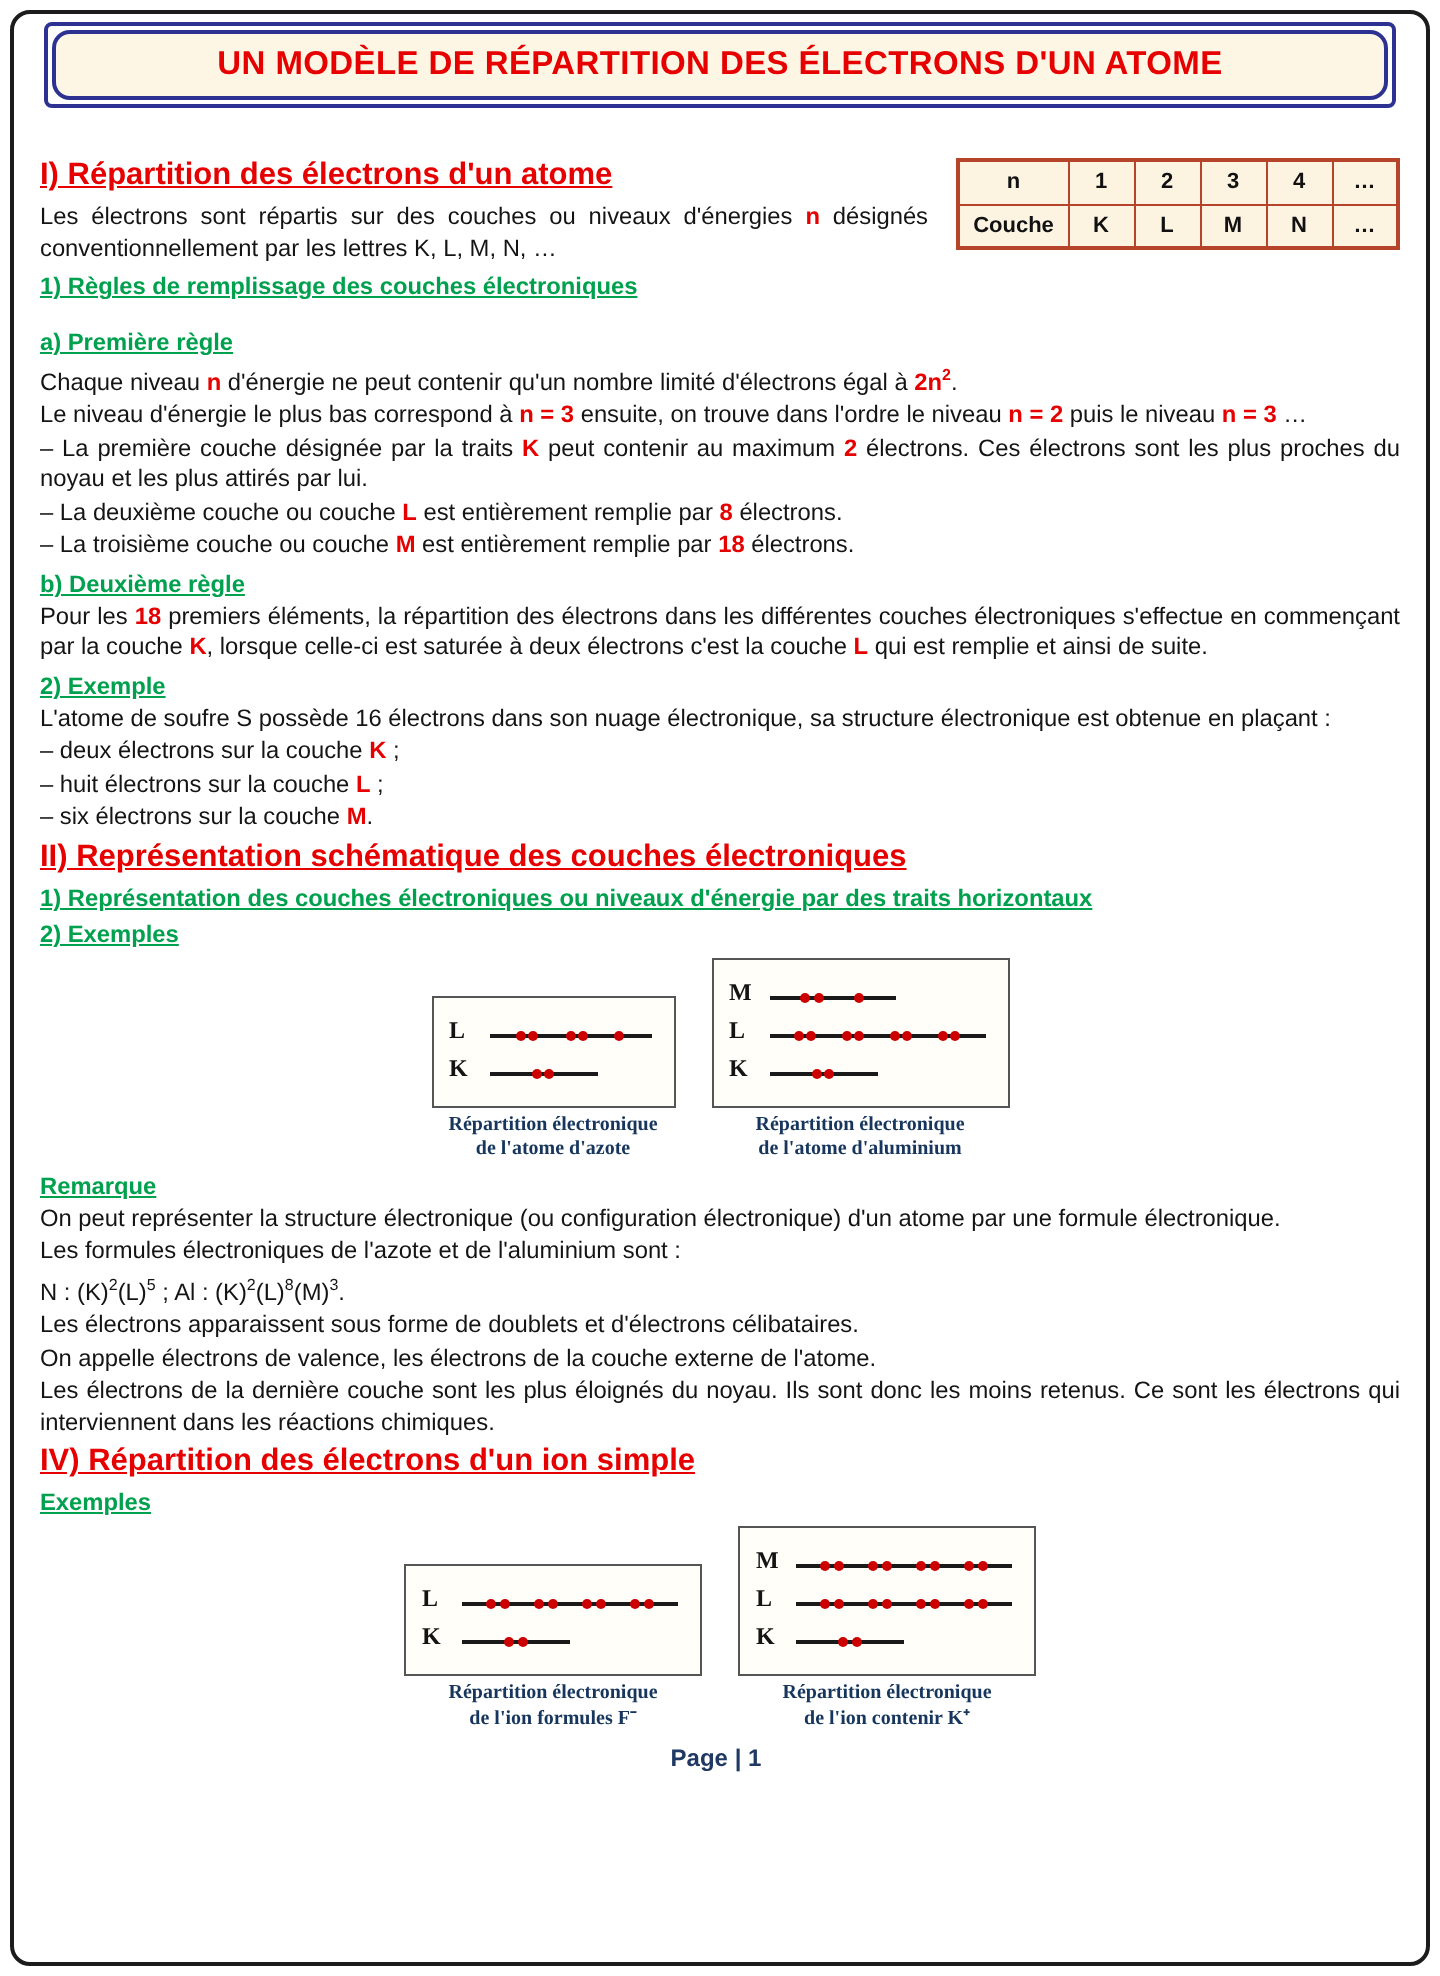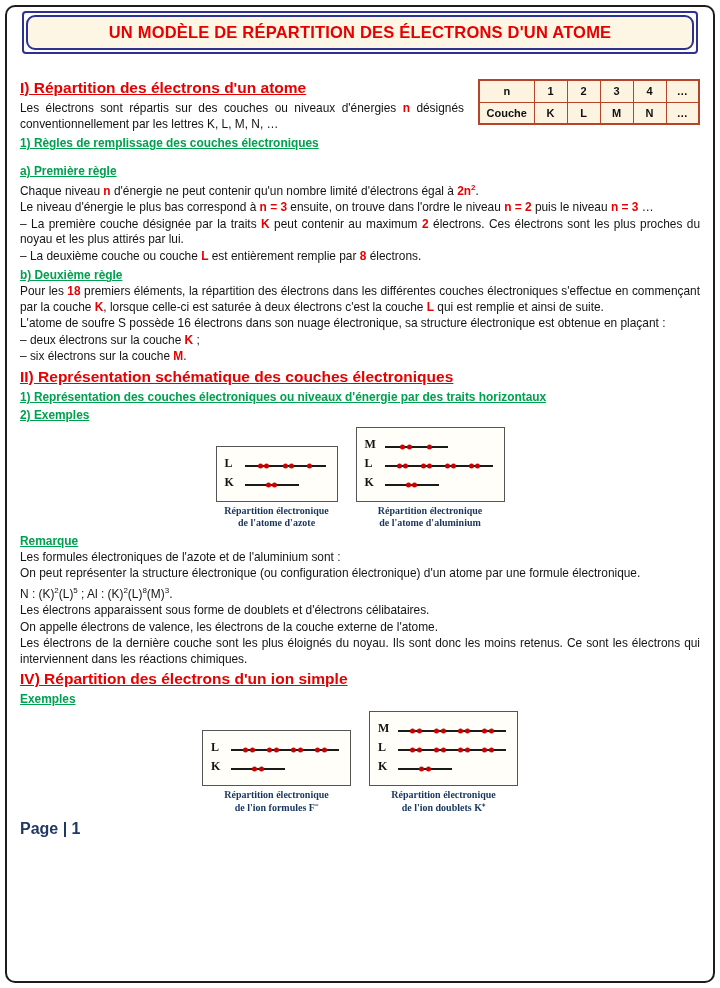--- a/index.html
+++ b/index.html
@@ -31,21 +31,21 @@
   .figures { display:flex; justify-content:center; align-items:flex-end; gap:18px; margin:5px 0 3px; }
   .fig { display:flex; flex-direction:column; align-items:center; }
   .shellbox { border:1.2px solid #555; background:#fffef9; padding:5px 11px 7px 8px; }
   .shell-row { display:flex; align-items:center; gap:7px; margin:4px 0; }
   .shell-label { font-family:"Liberation Serif",serif; font-weight:bold; font-size:12px; width:13px; }
   .shell-line { height:7px; border-bottom:2px solid #1a1a1a; display:flex; justify-content:space-evenly; align-items:flex-end; }
   .e-group { display:flex; gap:1.5px; transform:translateY(3.5px); }
   .e-dot { width:5px; height:5px; border-radius:50%; background:#cc0000; }
   .cap { margin-top:3px; text-align:center; font-family:"Liberation Serif",serif; font-weight:bold; font-size:10px; color:#17365d; line-height:12.5px; }
 
-  .pagenum { text-align:left; font-weight:bold; font-size:16px; color:#1f3864; margin:6px 4px 0 0; }
+  .pagenum { text-align:center; font-weight:bold; font-size:12px; color:#1f3864; margin:6px 4px 0 0; }
 </style>
 </head>
 <body>
 
 <div class="page-border"></div>
 
 <div class="content">
 
   <div class="title-outer">
     <div class="title-inner">
@@ -79,26 +79,29 @@
         </tr>
       </tbody>
     </table>
   </div>
 
   <h3 class="sub">a) Première règle</h3>
   <p class="body j"><span>Chaque niveau </span><span class="em-red">n</span><span> d'énergie ne peut contenir qu'un nombre limité d'électrons égal à </span><span class="em-red">2n</span><sup class="em-red">2</sup><span>.</span></p>
   <p class="body j"><span>Le niveau d'énergie le plus bas correspond à </span><span class="em-red">n = 3</span><span> ensuite, on trouve dans l'ordre le niveau </span><span class="em-red">n = 2</span><span> puis le niveau </span><span class="em-red">n = 3</span><span> …</span></p>
   <p class="body j"><span>– La première couche désignée par la traits </span><span class="em-red">K</span><span> peut contenir au maximum </span><span class="em-red">2</span><span> électrons. Ces électrons sont les plus proches du noyau et les plus attirés par lui.</span></p>
   <p class="body j"><span>– La deuxième couche ou couche </span><span class="em-red">L</span><span> est entièrement remplie par </span><span class="em-red">8</span><span> électrons.</span></p>
+  <p class="body j"><span>– La troisième couche ou couche </span><span class="em-red">M</span><span> est entièrement remplie par </span><span class="em-red">18</span><span> électrons.</span></p>
 
   <h3 class="sub">b) Deuxième règle</h3>
   <p class="body j"><span>Pour les </span><span class="em-red">18</span><span> premiers éléments, la répartition des électrons dans les différentes couches électroniques s'effectue en commençant par la couche </span><span class="em-red">K</span><span>, lorsque celle-ci est saturée à deux électrons c'est la couche </span><span class="em-red">L</span><span> qui est remplie et ainsi de suite.</span></p>
 
+  <h3 class="sub">2) Exemple</h3>
   <p class="body j">L'atome de soufre S possède 16 électrons dans son nuage électronique, sa structure électronique est obtenue en plaçant :</p>
   <p class="body j"><span>– deux électrons sur la couche </span><span class="em-red">K</span><span> ;</span></p>
+  <p class="body j"><span>– huit électrons sur la couche </span><span class="em-red">L</span><span> ;</span></p>
   <p class="body j"><span>– six électrons sur la couche </span><span class="em-red">M</span><span>.</span></p>
 
   <h1 class="sec">II) Représentation schématique des couches électroniques</h1>
   <h3 class="sub">1) Représentation des couches électroniques ou niveaux d'énergie par des traits horizontaux</h3>
   <h3 class="sub">2) Exemples</h3>
 
   <div class="figures">
     <figure class="fig">
       <div class="shellbox">
           <div class="shell-row">
@@ -178,22 +181,22 @@
           </div>
         </div>
       <figcaption class="cap">
         <div>Répartition électronique</div>
         <div>de l'atome d'aluminium</div>
       </figcaption>
     </figure>
   </div>
 
   <h3 class="sub">Remarque</h3>
+  <p class="body j">On peut représenter la structure électronique (ou configuration électronique) d'un atome par une formule électronique.</p>
   <p class="body">Les formules électroniques de l'azote et de l'aluminium sont :</p>
-  <p class="body j">On peut représenter la structure électronique (ou configuration électronique) d'un atome par une formule électronique.</p>
   <p class="body"><span>N : (K)</span><sup>2</sup><span>(L)</span><sup>5</sup><span> ; Al : (K)</span><sup>2</sup><span>(L)</span><sup>8</sup><span>(M)</span><sup>3</sup><span>.</span></p>
 
   <p class="body">Les électrons apparaissent sous forme de doublets et d'électrons célibataires.</p>
   <p class="body">On appelle électrons de valence, les électrons de la couche externe de l'atome.</p>
   <p class="body j">Les électrons de la dernière couche sont les plus éloignés du noyau. Ils sont donc les moins retenus. Ce sont les électrons qui interviennent dans les réactions chimiques.</p>
 
   <h1 class="sec">IV) Répartition des électrons d'un ion simple</h1>
   <h3 class="sub">Exemples</h3>
 
   <div class="figures">
@@ -284,20 +287,20 @@
             <span class="shell-line" style="width: 54px;">
               <span class="e-group">
                 <span class="e-dot"></span>
                 <span class="e-dot"></span>
               </span>
             </span>
           </div>
         </div>
       <figcaption class="cap">
         <div>Répartition électronique</div>
-        <div>de l'ion doublets K⁺</div>
+        <div>de l'ion contenir K⁺</div>
       </figcaption>
     </figure>
   </div>
 
   <div class="pagenum">Page | 1</div>
 
 </div>
 
 </body></html>

